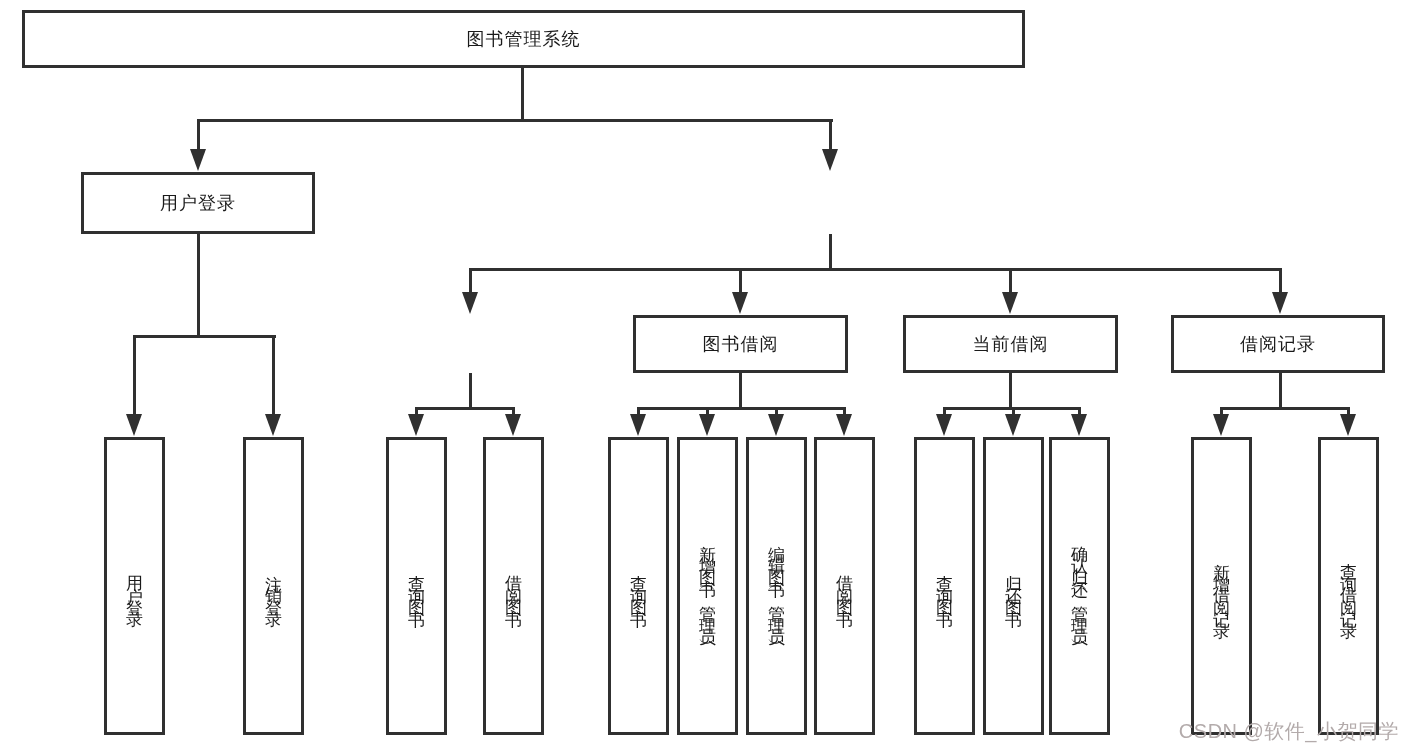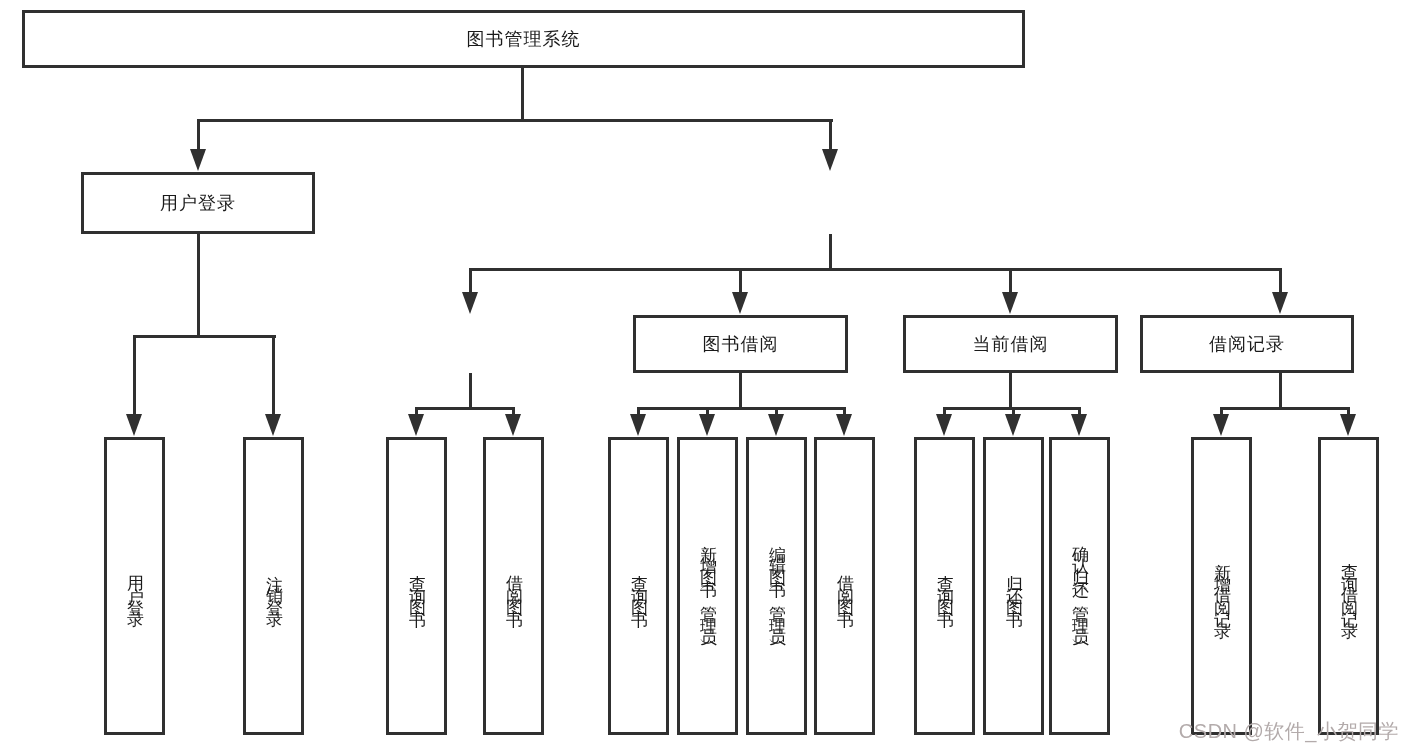--- a/index.html
+++ b/index.html
@@ -14,21 +14,20 @@
     font-family: "Liberation Sans", sans-serif;
     color: var(--text);
   }
   .box {
     position: absolute;
     background: #ffffff;
     border: 3px solid var(--line);
     display: flex;
     align-items: center;
     justify-content: center;
-    font-family: Liberation Mono, monospace;
   }
   .hbox { font-size: 18px; letter-spacing: 1px; }
   .root { left: 22px; top: 10px; width: 1003px; height: 58px; }
   .lvl2 { height: 62px; width: 234px; top: 172px; }
   .lvl3 { height: 58px; width: 215px; top: 315px; }
   .leaf { top: 437px; width: 61px; height: 298px; }
   .vtext {
     writing-mode: vertical-rl;
     text-orientation: mixed;
     font-size: 17px;
@@ -126,21 +125,21 @@
   <div class="box lvl2 hbox" style="left:81px">
     <span>用户登录</span>
   </div>
 
   <div class="box lvl3 hbox" style="left:633px">
     <span>图书借阅</span>
   </div>
   <div class="box lvl3 hbox" style="left:903px">
     <span>当前借阅</span>
   </div>
-  <div class="box lvl3 hbox" style="left:1140px;width:214px">
+  <div class="box lvl3 hbox" style="left:1171px;width:214px">
     <span>借阅记录</span>
   </div>
 
   <div class="box leaf" style="left:104px">
     <span class="vtext">用户登录</span>
   </div>
   <div class="box leaf" style="left:243px">
     <span class="vtext">注销登录</span>
   </div>
 

